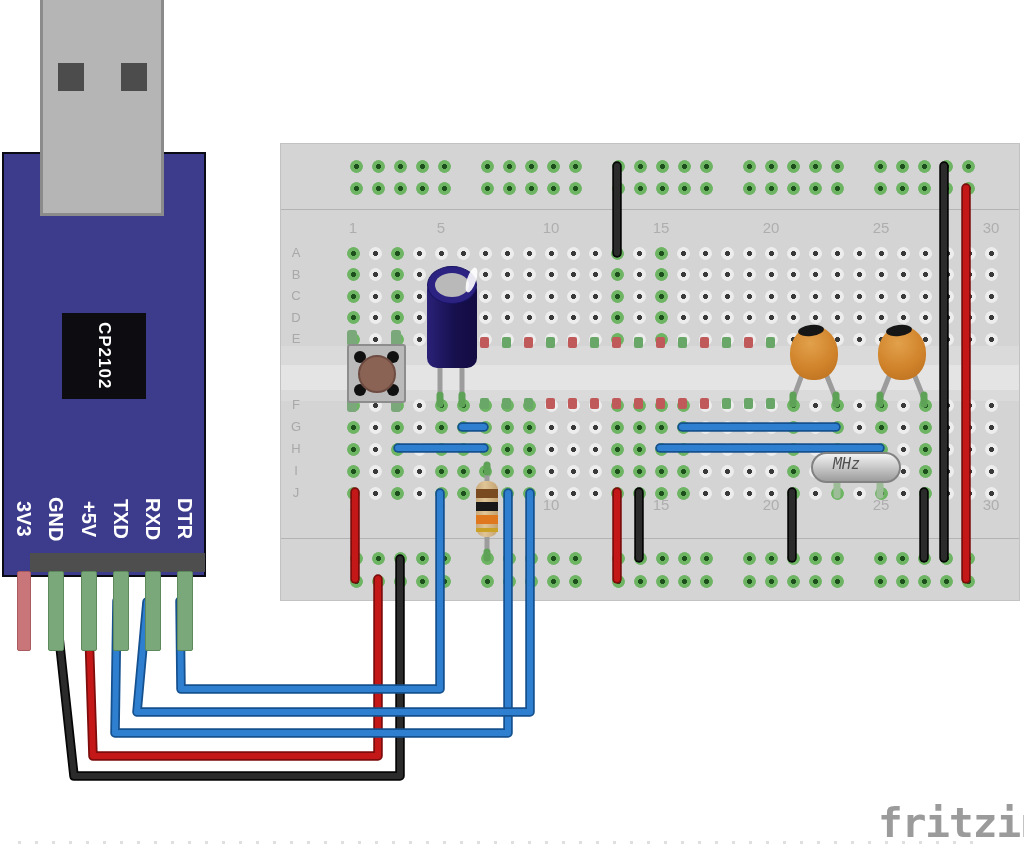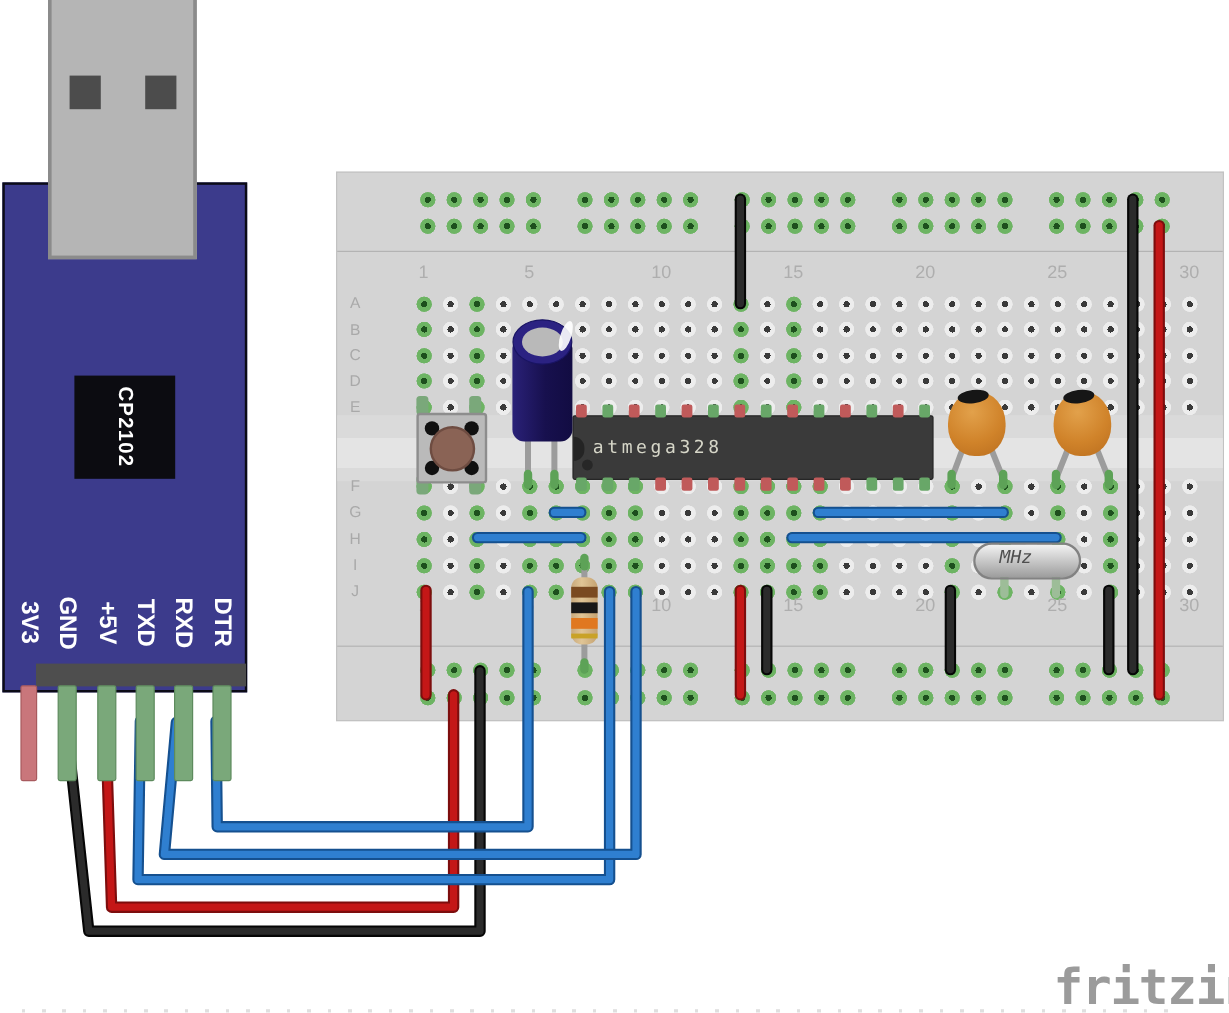--- a/index.html
+++ b/index.html
@@ -595,25 +595,20 @@
       <g>
         <polyline points="682,427 836,427" fill="none" stroke="#15508f" stroke-width="9.5" stroke-linecap="round" stroke-linejoin="round"></polyline>
         <polyline points="682,427 836,427" fill="none" stroke="#2f7fd0" stroke-width="6" stroke-linecap="round" stroke-linejoin="round"></polyline>
       </g>
       <g>
         <polyline points="660,448 880,448" fill="none" stroke="#15508f" stroke-width="9.5" stroke-linecap="round" stroke-linejoin="round"></polyline>
         <polyline points="660,448 880,448" fill="none" stroke="#2f7fd0" stroke-width="6" stroke-linecap="round" stroke-linejoin="round"></polyline>
       </g>
     </svg>
 
-  <div class="component" id="ic-body" style="left: 477px; top: 346px; width: 301px; height: 54px;">
-    <div id="ic-notch"></div>
-    <div id="ic-dot"></div>
-    <div id="ic-label">atmega328</div>
-  </div>
 
   <div class="component" id="pushbutton" style="left: 347px; top: 344px; width: 59px; height: 59px; z-index: 1;">
     <div id="button-plate" style="width:100%;height:100%;">
       <div class="btn-leg" style="left:7px;top:7px;"></div>
       <div class="btn-leg" style="right:7px;top:7px;"></div>
       <div class="btn-leg" style="left:7px;bottom:7px;"></div>
       <div class="btn-leg" style="right:7px;bottom:7px;"></div>
       <div id="button-cap"></div>
     </div>
   </div>

